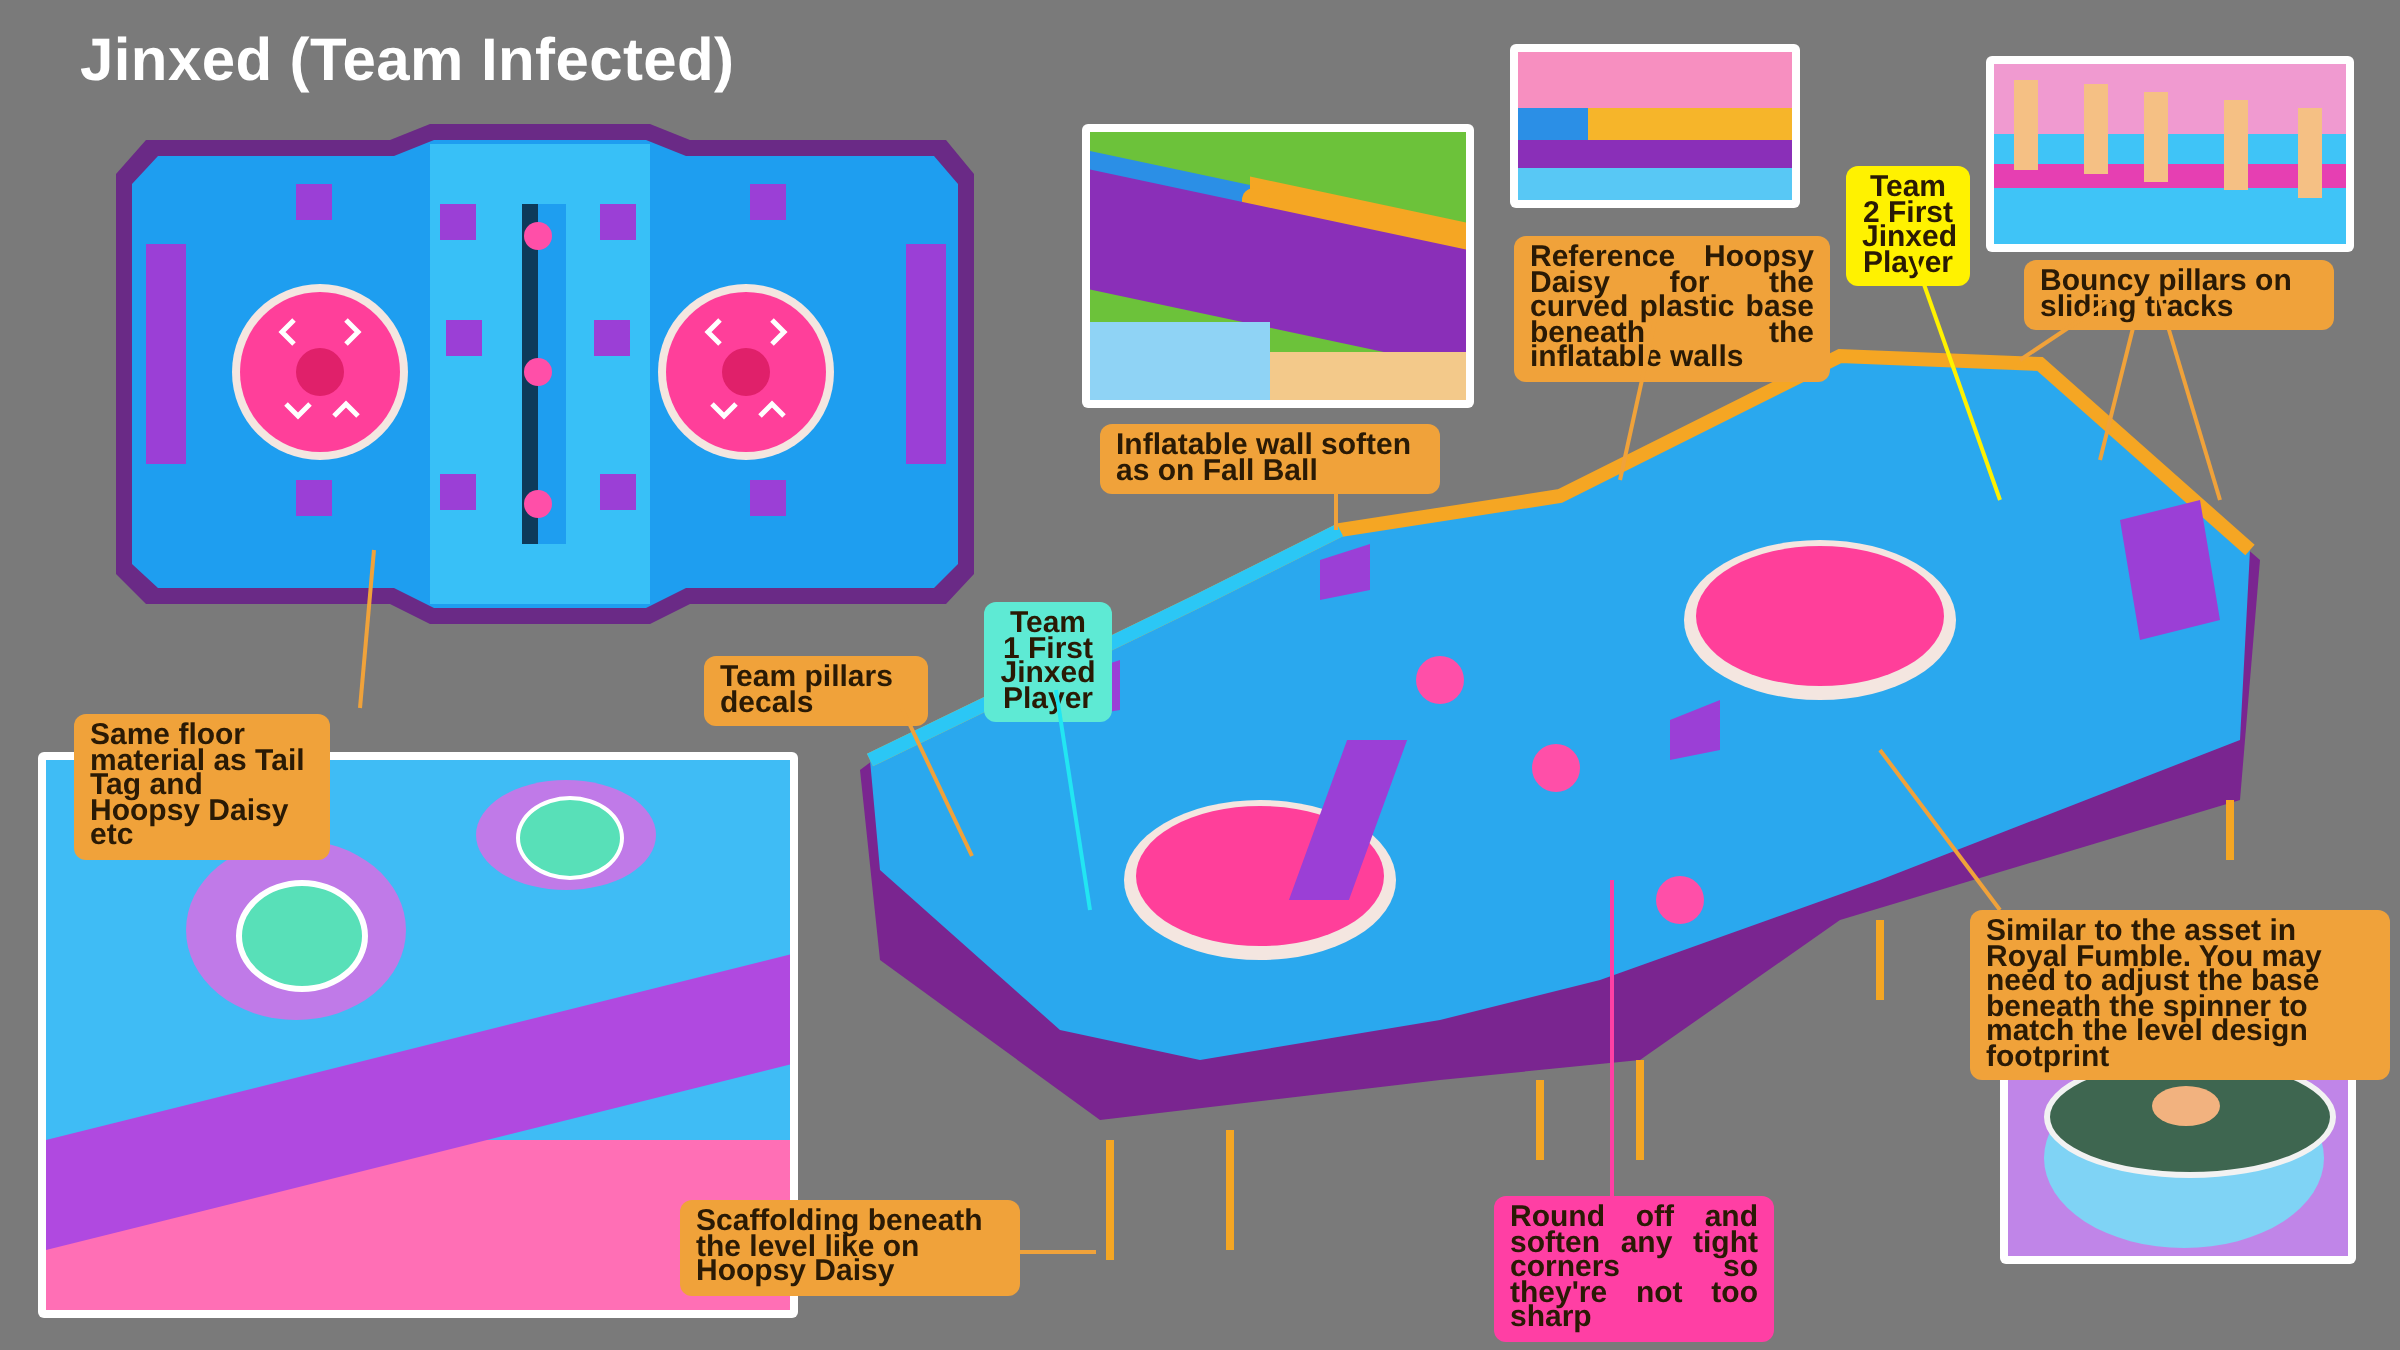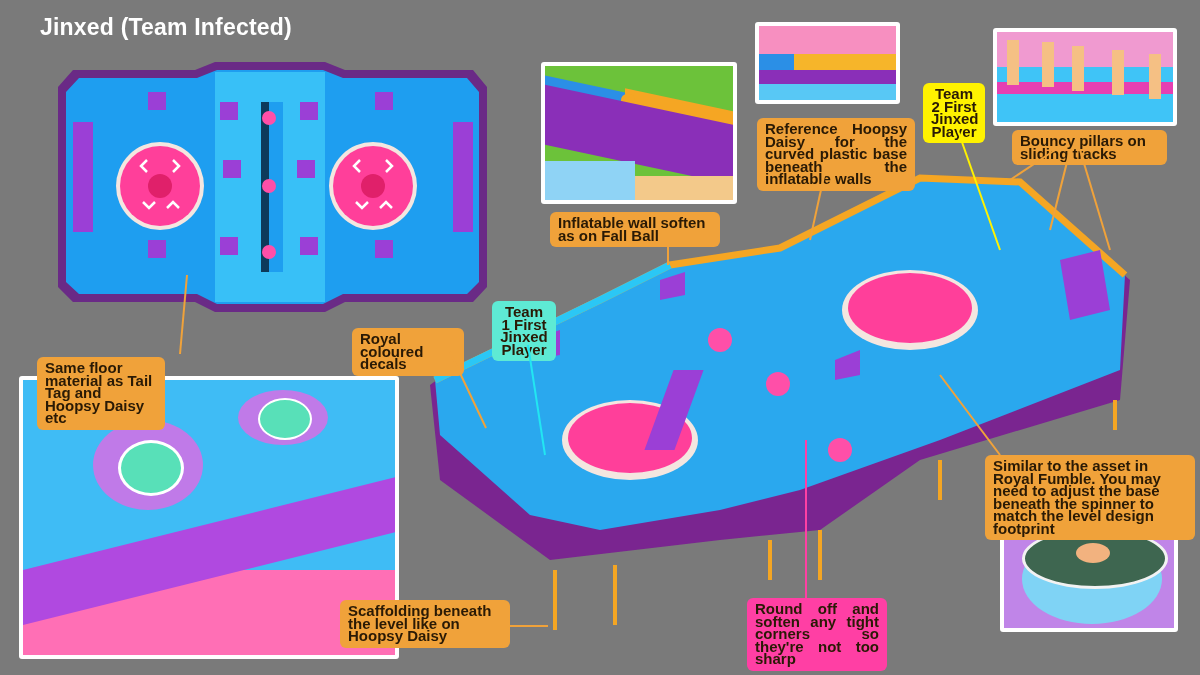--- a/index.html
+++ b/index.html
@@ -1,17 +1,17 @@
 <!DOCTYPE html>
 <html><head>
 <meta charset="utf-8">
 <style>
   html,body{margin:0;padding:0;}
   body{width:1200px;height:675px;background:#7a7a7a;position:relative;overflow:hidden;font-family:"Liberation Sans","DejaVu Sans",sans-serif;}
-  .title{position:absolute;left:40px;top:14px;color:#fff;font-weight:bold;font-size:23px;letter-spacing:0.2px;}
+  .title{position:absolute;left:40px;top:14px;color:#fff;font-weight:bold;font-size:30px;letter-spacing:0.2px;}
   .frame{position:absolute;background:#fff;padding:4px;box-sizing:border-box;border-radius:3px;}
   .frame .inner{width:100%;height:100%;overflow:hidden;position:relative;}
   .label{position:absolute;border-radius:6px;font-weight:bold;font-size:15px;line-height:12.5px;color:#2a1a05;padding:5px 8px;box-sizing:border-box;text-align:left;}
   .label.center{text-align:center;}
   .orange{background:#f0a23a;}
   .yellow{background:#fff200;}
   .cyan{background:#5eead4;}
   .pink{background:#ff3fa4;}
   svg.overlay{position:absolute;left:0;top:0;pointer-events:none;}
 </style>
@@ -142,21 +142,21 @@
       <line x1="520" y1="300" x2="520" y2="340"></line>
       <line x1="695" y1="240" x2="695" y2="270"></line>
     </g>
   </svg>
 </div>
 
 <div class="label orange" style="left:550px;top:212px;width:170px;">Inflatable wall soften as on Fall Ball</div>
 <div class="label orange" style="left:757px;top:118px;width:158px;text-align:justify;">Reference Hoopsy Daisy for the curved plastic base beneath the inflatable walls</div>
 <div class="label yellow center" style="left:923px;top:83px;width:62px;">Team 2 First Jinxed Player</div>
 <div class="label orange" style="left:1012px;top:130px;width:155px;">Bouncy pillars on sliding tracks</div>
-<div class="label orange" style="left:352px;top:328px;width:112px;">Royal coloured decals</div>
+<div class="label orange" style="left:352px;top:328px;width:112px;">Team pillars decals</div>
 <div class="label cyan center" style="left:492px;top:301px;width:64px;">Team 1 First Jinxed Player</div>
 <div class="label orange" style="left:37px;top:357px;width:128px;">Same floor material as Tail Tag and Hoopsy Daisy etc</div>
 <div class="label orange" style="left:985px;top:455px;width:210px;">Similar to the asset in Royal Fumble. You may need to adjust the base beneath the spinner to match the level design footprint</div>
 <div class="label orange" style="left:340px;top:600px;width:170px;">Scaffolding beneath the level like on Hoopsy Daisy</div>
 <div class="label pink" style="left:747px;top:598px;width:140px;text-align:justify;">Round off and soften any tight corners so they're not too sharp</div>
 
 <svg class="overlay" width="1200" height="675">
   <g stroke="#f0a23a" stroke-width="2" fill="none">
     <line x1="180" y1="354" x2="187" y2="275"></line>
     <line x1="668" y1="238" x2="668" y2="265"></line>

